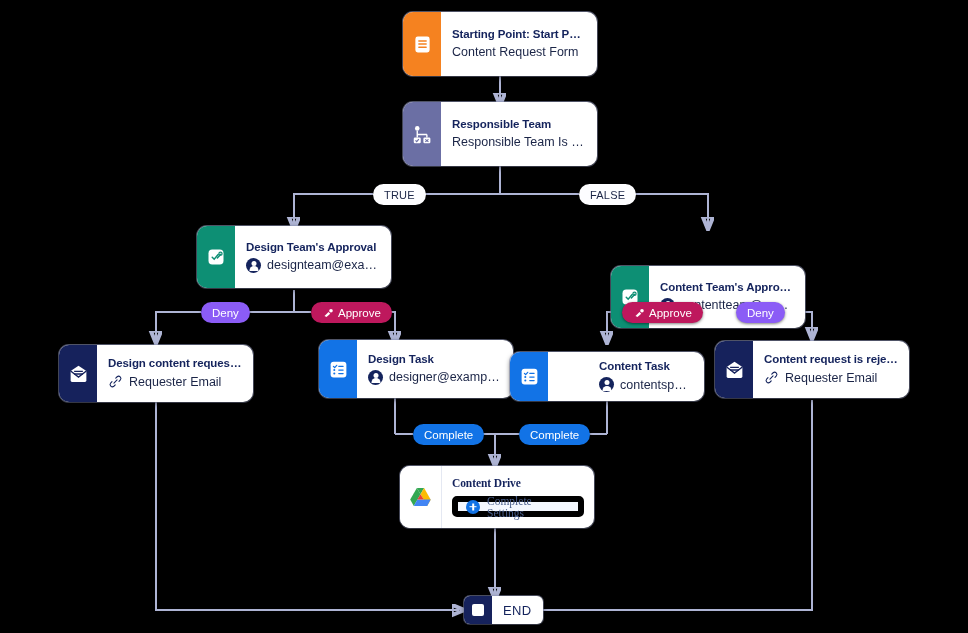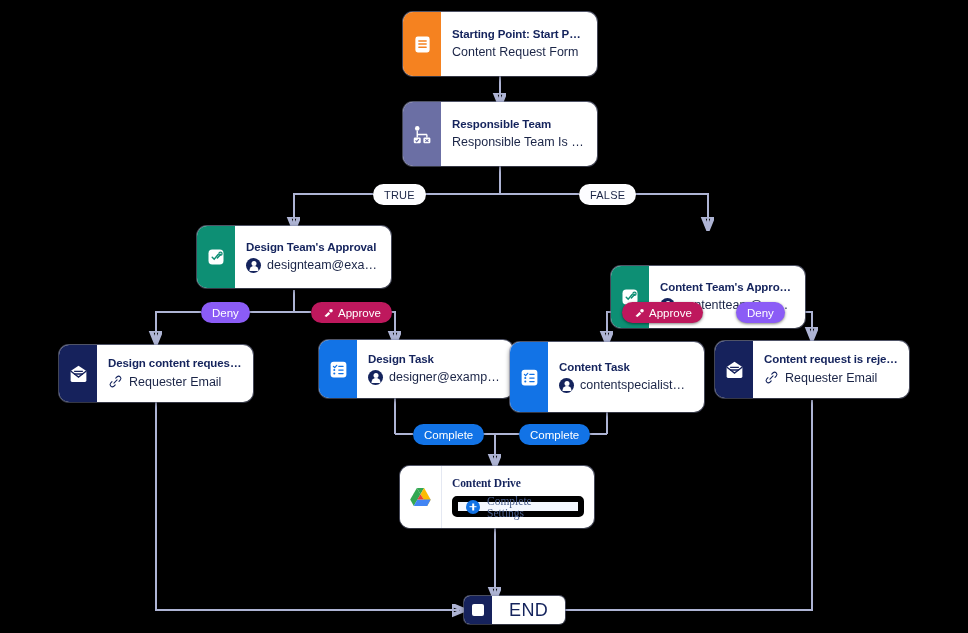--- a/index.html
+++ b/index.html
@@ -75,21 +75,21 @@
   .pill-blue { background:#1273e6; color:#fff; }
 
   
   .endnode{
     position:absolute; display:flex; align-items:stretch;
     height:28px; border-radius:6px; overflow:hidden; background:#fff;
     box-shadow:0 2px 5px rgba(0,0,0,.5), 0 0 0 1px rgba(160,168,205,.5);
   }
   .endnode .sq{ width:28px;flex:0 0 28px;background:#16225c;display:flex;align-items:center;justify-content:center;}
   .endnode .sq i{ display:block;width:12px;height:12px;border-radius:2px;background:#fff;}
-  .endnode .lbl{ padding:0 17px;display:flex;align-items:center;font-size:18px;color:#14235c;letter-spacing:.4px;}
+  .endnode .lbl{ padding:0 11px;display:flex;align-items:center;font-size:13px;color:#14235c;letter-spacing:.4px;}
 
   
   .cs-btn{
     display:flex;align-items:center;justify-content:center;gap:7px;
     border:6px solid #000000; border-radius:5px;
     background:#f4f8ff;
     height:21px; padding:0 8px;
     font-size:11.5px; color:#4a5f8c;
     cursor:pointer;
   }
@@ -318,21 +318,21 @@
     </div>
     <div class="body">
       <div class="title">Design Task</div>
       <div class="sub">
         <span class="person"></span>
         <span class="txt">designer@example.com</span>
       </div>
     </div>
   </div>
 
-  <div class="node" style="left:510px; top:342px; width:194px; height:70px;">
+  <div class="node" style="left:510px; top:352px; width:194px; height:49px;gap:40px;">
     <div class="ibox ic-blue">
       <svg width="21" height="21" viewBox="0 0 24 24" aria-hidden="true">
         <rect x="3" y="3" width="18" height="18" rx="3.4" fill="#fff"></rect>
         <path d="M6.2 8.4 L7.6 9.8 L10 7.2" stroke="#1273e6" stroke-width="1.4" fill="none" stroke-linecap="round"></path>
         <circle cx="7.2" cy="12.6" r="1.2" fill="#1273e6"></circle>
         <circle cx="7.2" cy="16.6" r="1.2" fill="#1273e6"></circle>
         <rect x="11.6" y="7.6" width="6.4" height="1.5" rx=".75" fill="#1273e6"></rect>
         <rect x="11.6" y="11.9" width="6.4" height="1.5" rx=".75" fill="#1273e6"></rect>
         <rect x="11.6" y="15.9" width="6.4" height="1.5" rx=".75" fill="#1273e6"></rect>
       </svg>

